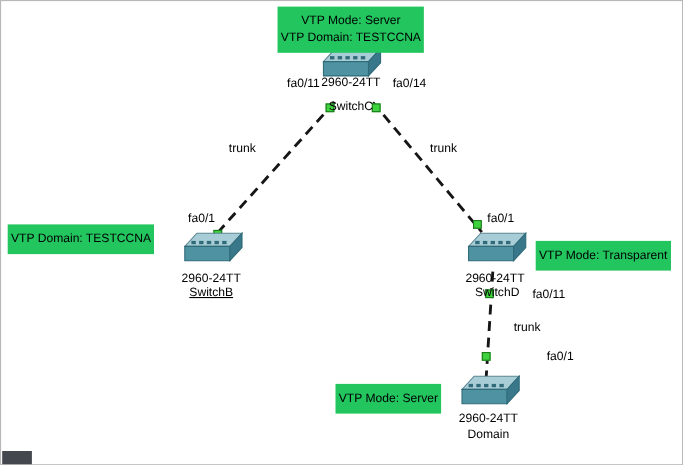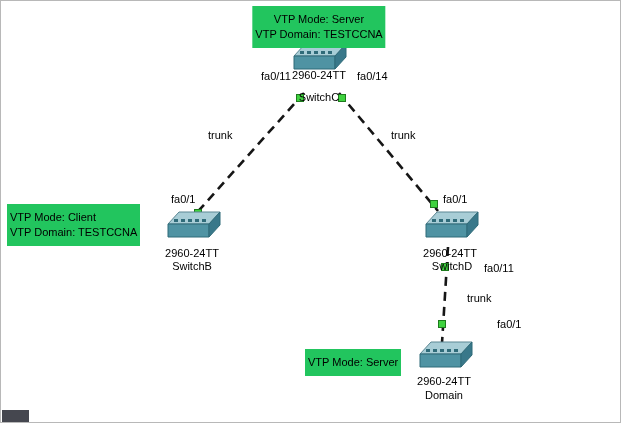--- a/index.html
+++ b/index.html
@@ -31,21 +31,21 @@
   .devB{left:166px;top:210px;}
   .devC{left:424px;top:210px;}
   .devD{left:418px;top:340px;}
   .noteA{left:318px;top:5px;text-align:center;transform:translateX(-50%);}
   .noteB{left:6px;top:203px;}
   .noteC{left:486px;top:218px;}
   .noteD{left:304px;top:348px;}
   .modelA{left:318px;top:68px;}
   .nameA{left:318px;top:90px;}
   .modelB{left:191px;top:246px;}
-  .nameB{left:191px;top:259px;}
+  .nameB{left:191px;top:259px;text-decoration:underline;}
   .modelC{left:449px;top:246px;}
   .nameC{left:451px;top:259px;}
   .modelD{left:443px;top:374px;}
   .nameD{left:443px;top:388px;}
   .portAleft{left:260px;top:69px;}
   .portAright{left:356px;top:69px;}
   .portBtop{left:170px;top:192px;}
   .portCtop{left:442px;top:192px;}
   .portCbottom{left:483px;top:261px;}
   .portDtop{left:496px;top:317px;}
@@ -108,38 +108,40 @@
       <rect x="7" y="8" width="4" height="3" fill="#2f6b79"></rect>
         <rect x="14" y="8" width="4" height="3" fill="#2f6b79"></rect>
       <rect x="21" y="8" width="4" height="3" fill="#2f6b79"></rect>
         <rect x="28" y="8" width="4" height="3" fill="#2f6b79"></rect>
       <rect x="35" y="8" width="4" height="3" fill="#2f6b79"></rect>
     </svg>
   </div>
   <div class="lbl center modelB">2960-24TT</div>
   <div class="lbl center nameB">SwitchB</div>
   <div class="lbl noteB note">
-    <span class="line">VTP Mode: Client</span>
     <span class="line">VTP Domain: TESTCCNA</span>
   </div>
 
   <div class="device devC">
     <svg width="54" height="28" viewBox="0 0 54 28">
       <polygon points="12,1 53,1 42,13 1,13" fill="#a8cdd6" stroke="#5b8793" stroke-width="1"></polygon>
       <polygon points="1,13 42,13 42,26 1,26" fill="#4f93a3" stroke="#2f6b79" stroke-width="1"></polygon>
       <polygon points="42,13 53,1 53,14 42,26" fill="#39788a" stroke="#2f6b79" stroke-width="1"></polygon>
       <rect x="7" y="8" width="4" height="3" fill="#2f6b79"></rect>
         <rect x="14" y="8" width="4" height="3" fill="#2f6b79"></rect>
       <rect x="21" y="8" width="4" height="3" fill="#2f6b79"></rect>
         <rect x="28" y="8" width="4" height="3" fill="#2f6b79"></rect>
       <rect x="35" y="8" width="4" height="3" fill="#2f6b79"></rect>
     </svg>
   </div>
   <div class="lbl center modelC">2960-24TT</div>
   <div class="lbl center nameC">SwitchD</div>
+  <div class="lbl noteC note">
+    <span class="line">VTP Mode: Transparent</span>
+  </div>
 
   <div class="device devD">
     <svg width="54" height="28" viewBox="0 0 54 28">
       <polygon points="12,1 53,1 42,13 1,13" fill="#a8cdd6" stroke="#5b8793" stroke-width="1"></polygon>
       <polygon points="1,13 42,13 42,26 1,26" fill="#4f93a3" stroke="#2f6b79" stroke-width="1"></polygon>
       <polygon points="42,13 53,1 53,14 42,26" fill="#39788a" stroke="#2f6b79" stroke-width="1"></polygon>
       <rect x="7" y="8" width="4" height="3" fill="#2f6b79"></rect>
         <rect x="14" y="8" width="4" height="3" fill="#2f6b79"></rect>
       <rect x="21" y="8" width="4" height="3" fill="#2f6b79"></rect>
         <rect x="28" y="8" width="4" height="3" fill="#2f6b79"></rect>

